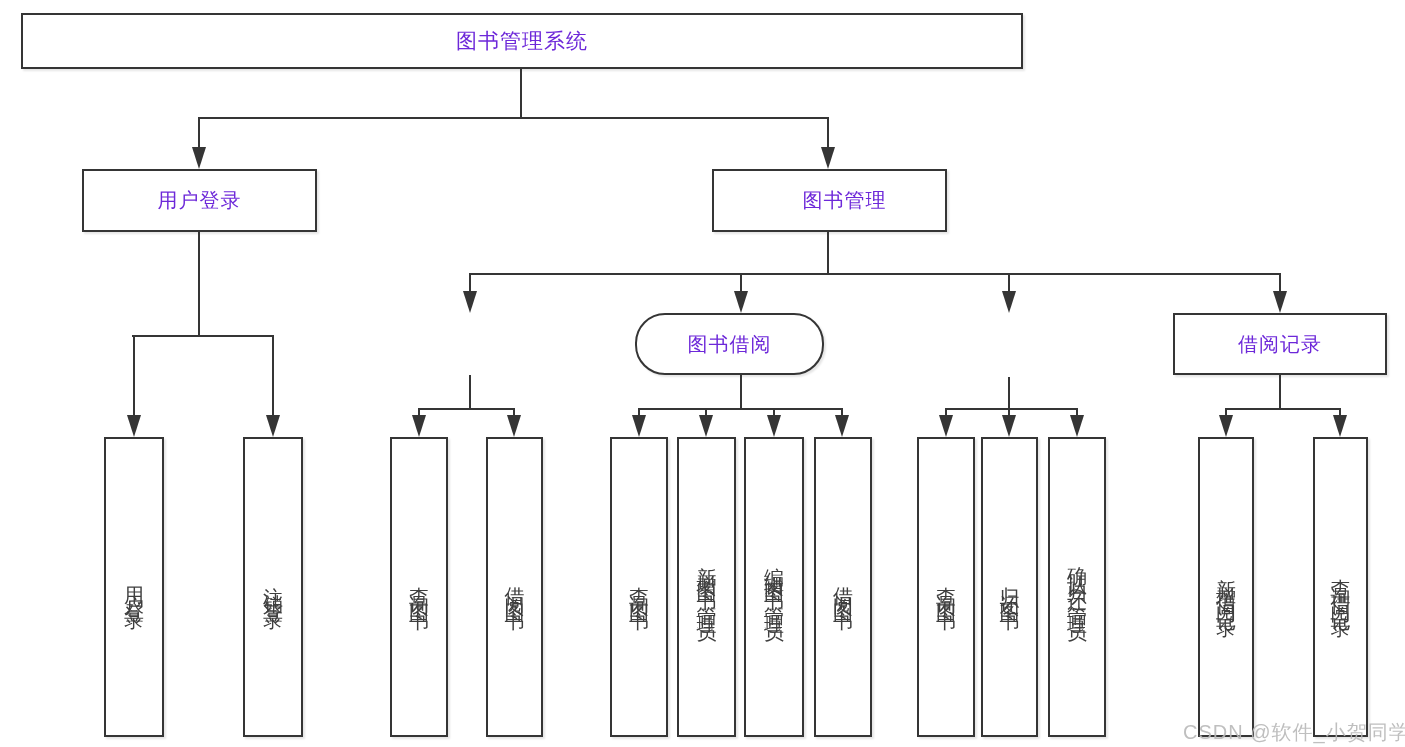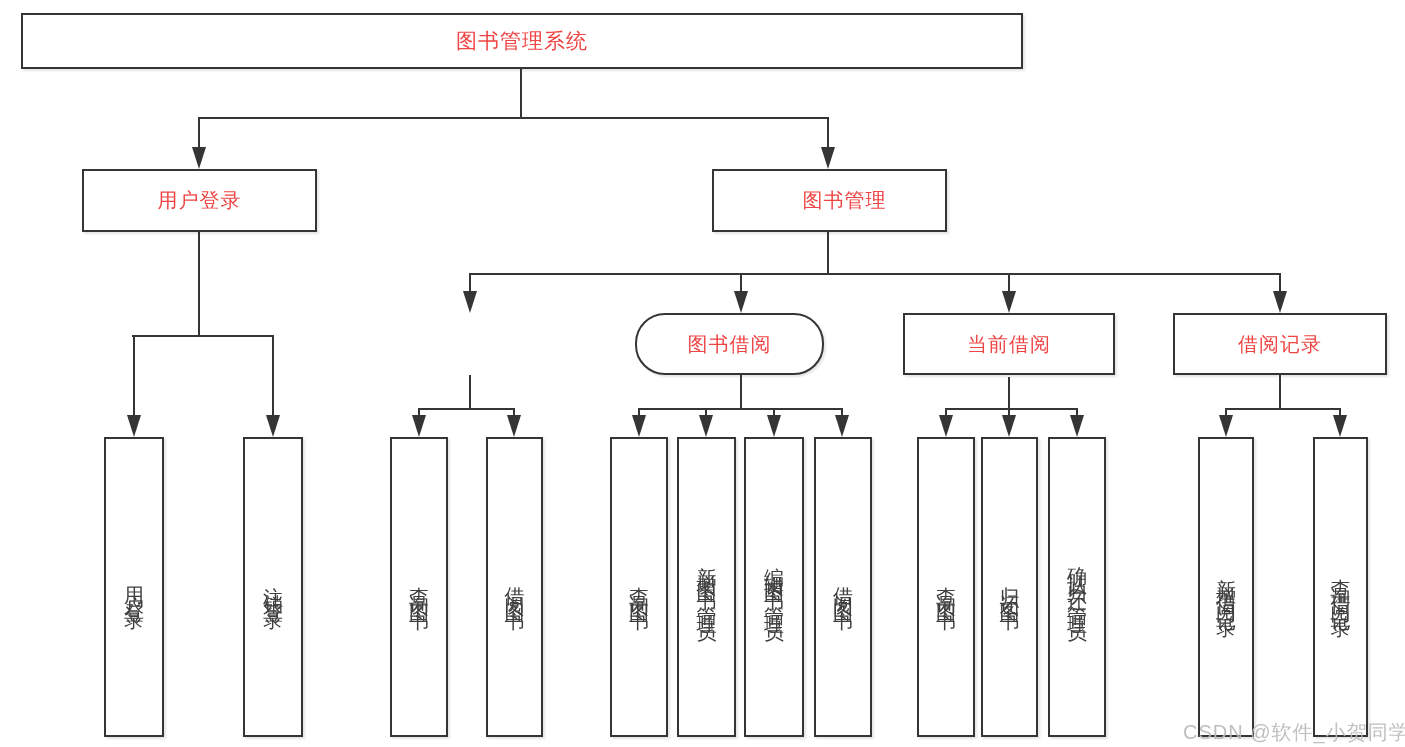--- a/index.html
+++ b/index.html
@@ -15,21 +15,21 @@
     box-sizing:border-box;
     border:2px solid #353535;
     background:#ffffff;
     display:flex;
     align-items:center;
     justify-content:center;
     box-shadow:2px 2px 2px rgba(0,0,0,0.10);
   }
   .hlabel{
     font-size:20px;
-    color:#ef4444;
+    color:#6d28d9;
     letter-spacing:1px;
     white-space:nowrap;
     text-align:center;
   }
   .root-label{font-size:21px;}
   .vtext{
     writing-mode:vertical-rl;
     text-orientation:mixed;
     font-size:20px;
     color:#3e3e3e;
@@ -90,23 +90,20 @@
   <div class="tri" style="left:463px;top:291px;"></div>
   <div class="vline" style="left:740px;top:273px;height:21px;"></div>
   <div class="tri" style="left:734px;top:291px;"></div>
   <div class="vline" style="left:1008px;top:273px;height:21px;"></div>
   <div class="tri" style="left:1002px;top:291px;"></div>
   <div class="vline" style="left:1279px;top:273px;height:21px;"></div>
   <div class="tri" style="left:1273px;top:291px;"></div>
 
   <div class="box" style="left:635px;top:313px;width:189px;height:62px;border-radius:30px;">
     <span class="hlabel">图书借阅</span>
-  </div>
-  <div class="box" style="left:903px;top:313px;width:212px;height:62px;">
-    <span class="hlabel">当前借阅</span>
   </div>
   <div class="box" style="left:1173px;top:313px;width:214px;height:62px;">
     <span class="hlabel">借阅记录</span>
   </div>
 
   <div class="vline" style="left:469px;top:375px;height:35px;"></div>
   <div class="hline" style="left:418px;top:408px;width:97px;"></div>
   <div class="vline" style="left:418px;top:408px;height:10px;"></div>
   <div class="tri" style="left:412px;top:415px;"></div>
   <div class="vline" style="left:513px;top:408px;height:10px;"></div>

